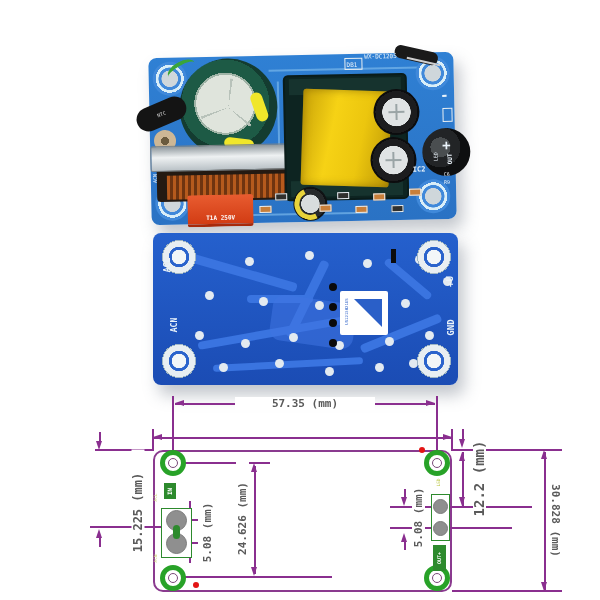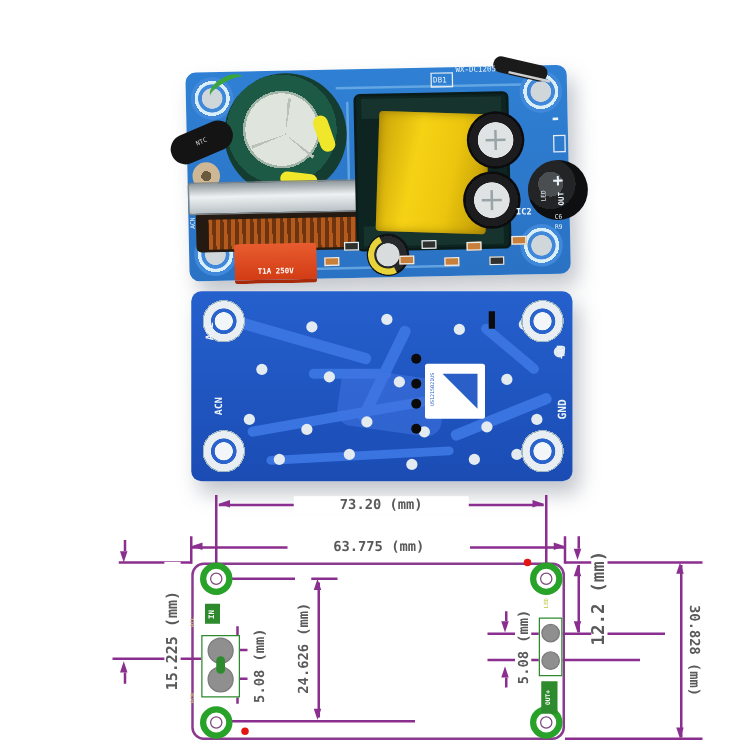--- a/index.html
+++ b/index.html
@@ -176,26 +176,25 @@
     <div class="dl" style="left:390px;top:111px;width:142px;height:1.5px"></div>
     <div class="dl" style="left:390px;top:132px;width:122px;height:1.5px"></div>
     <div class="dl" style="left:452px;top:54px;width:110px;height:1.5px"></div>
     <div class="dl" style="left:452px;top:195px;width:110px;height:1.5px"></div>
     <div class="dl" style="left:182px;top:124px;width:16px;height:1.5px"></div>
     <div class="dl" style="left:182px;top:147px;width:16px;height:1.5px"></div>
 
     <div class="dl" style="left:175px;top:8px;width:260px;height:1.5px"></div>
     <div class="ah l" style="left:175px;top:5px"></div>
     <div class="ah r" style="left:426px;top:5px"></div>
-    <div class="dt" style="left:235px;top:2px;width:140px">73.20 (mm)</div>
+    <div class="dt" style="left:235px;top:2px;width:140px">57.35 (mm)</div>
 
     <div class="dl" style="left:153px;top:42px;width:299px;height:1.5px"></div>
     <div class="ah l" style="left:153px;top:39px"></div>
     <div class="ah r" style="left:443px;top:39px"></div>
-    <div class="dt" style="left:230px;top:36px;width:146px">63.775 (mm)</div>
 
     <div class="dl" style="left:99px;top:37px;width:1.5px;height:9px"></div>
     <div class="ah d" style="left:96px;top:46px"></div>
     <div class="ah u" style="left:96px;top:134px"></div>
     <div class="dl" style="left:99px;top:143px;width:1.5px;height:9px"></div>
     <div class="dt rot" style="left:75px;top:111px;width:126px;font-size:12px">15.225 (mm)</div>
 
     <div class="dl" style="left:254px;top:71px;width:1.5px;height:108px"></div>
     <div class="ah u" style="left:251px;top:68px"></div>
     <div class="ah d" style="left:251px;top:172px"></div>

